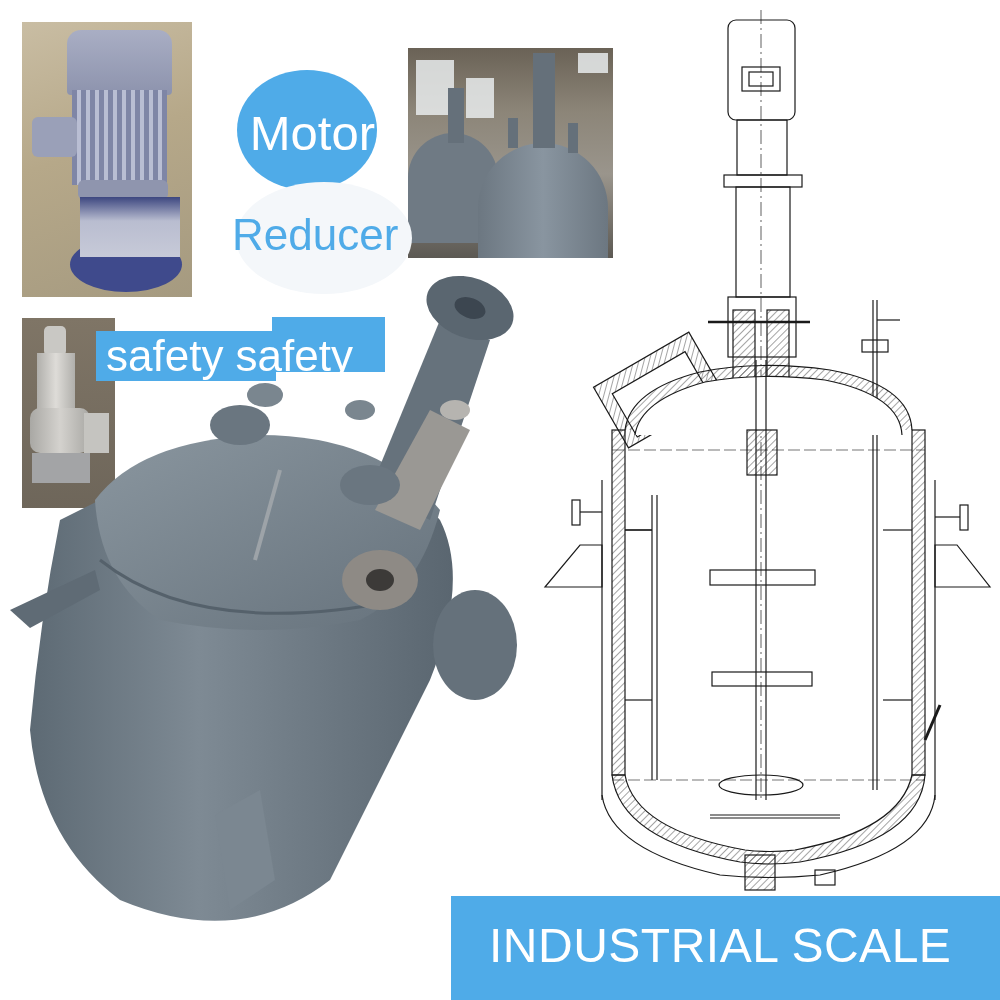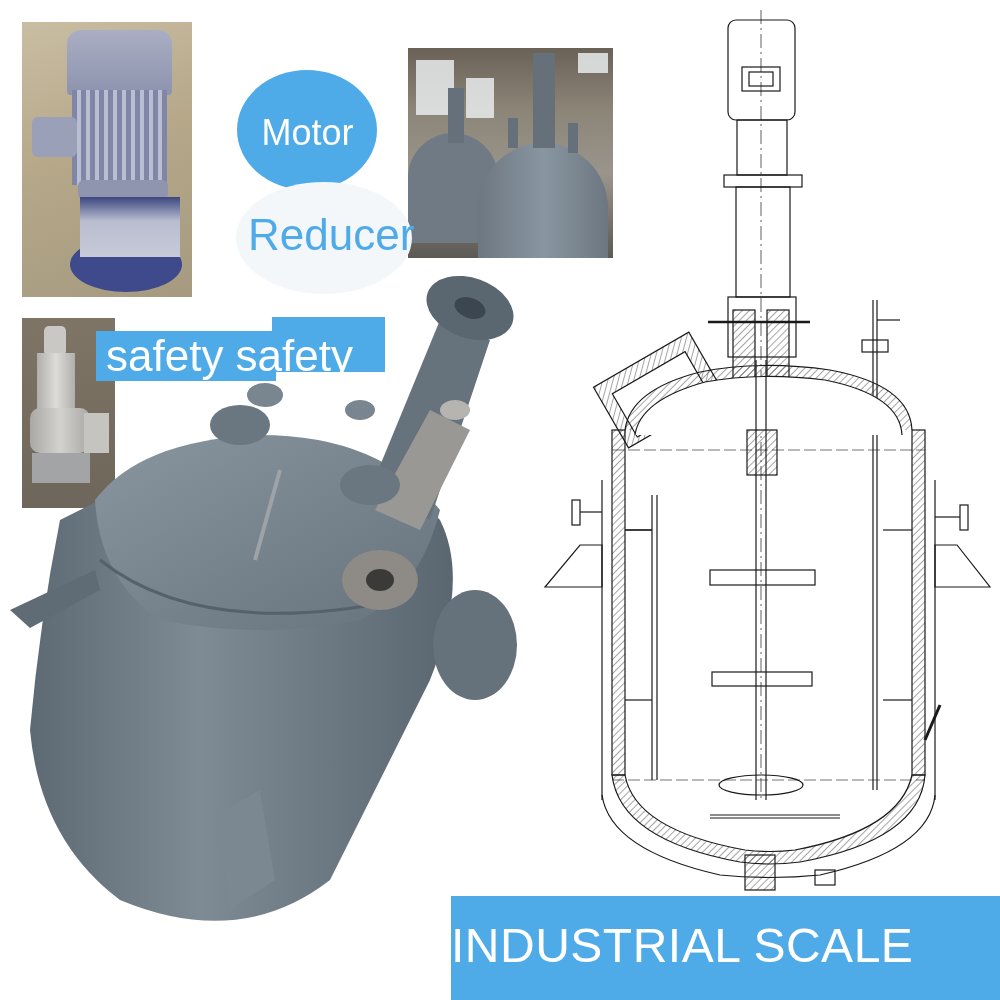--- a/index.html
+++ b/index.html
@@ -25,28 +25,28 @@
   
   .photo-valve { left:22px; top:318px; width:93px; height:190px; background:linear-gradient(180deg,#7f7566,#6e665a); overflow:hidden; }
   .valve-top { position:absolute; left:22px; top:8px; width:22px; height:30px; background:#c9c8c4; border-radius:5px; }
   .valve-bonnet { position:absolute; left:15px; top:35px; width:38px; height:60px; background:linear-gradient(90deg,#b0afab,#dedcd8,#b0afab); }
   .valve-body { position:absolute; left:8px; top:90px; width:60px; height:45px; background:linear-gradient(90deg,#a9a8a4,#d4d2ce,#a9a8a4); border-radius:10px; }
   .valve-side { position:absolute; left:62px; top:95px; width:25px; height:40px; background:#c5c4c0; }
   .valve-flange { position:absolute; left:10px; top:135px; width:58px; height:30px; background:#a3a4a6; }
 
   
   .motor-circle { left:237px; top:70px; width:140px; height:120px; background:#4fabe8; border-radius:50%; }
-  .motor-label { left:240px; top:108px; width:135px; text-align:center; color:#ffffff; font-size:36px; line-height:50px; }
+  .motor-label { left:240px; top:108px; width:135px; text-align:right; color:#ffffff; font-size:49px; line-height:50px; }
   .reducer-ellipse { left:236px; top:182px; width:176px; height:112px; background:#f4f7fa; border-radius:50%; }
-  .reducer-label { left:232px; top:210px; color:#4fabe8; font-size:44px; line-height:50px; white-space:nowrap;margin-left:16px; }
+  .reducer-label { left:232px; top:210px; color:#4fabe8; font-size:44px; line-height:50px; white-space:nowrap; }
   .sv-box-a { left:96px; top:331px; width:180px; height:50px; background:#4fabe8; }
   .sv-box-b { left:272px; top:317px; width:113px; height:55px; background:#4fabe8; }
   .sv-label { left:106px; top:330px; color:#ffffff; font-size:44px; line-height:52px; white-space:nowrap; }
   .banner { left:451px; top:896px; width:549px; height:104px; background:#4fabe8; }
-  .banner-label { left:451px; top:916px; width:549px; text-align:left; box-sizing:border-box; color:#ffffff; font-size:48px; line-height:60px; letter-spacing:0.5px; }
+  .banner-label { left:451px; top:916px; width:549px; text-align:left; padding-left:38px; box-sizing:border-box; color:#ffffff; font-size:48px; line-height:60px; letter-spacing:0.5px; }
 
   
   .reactor { left:0; top:260px; width:540px; height:740px; }
 
   
   .drawing { left:540px; top:10px; width:460px; height:885px; }
 </style>
 </head>
 <body>
 

